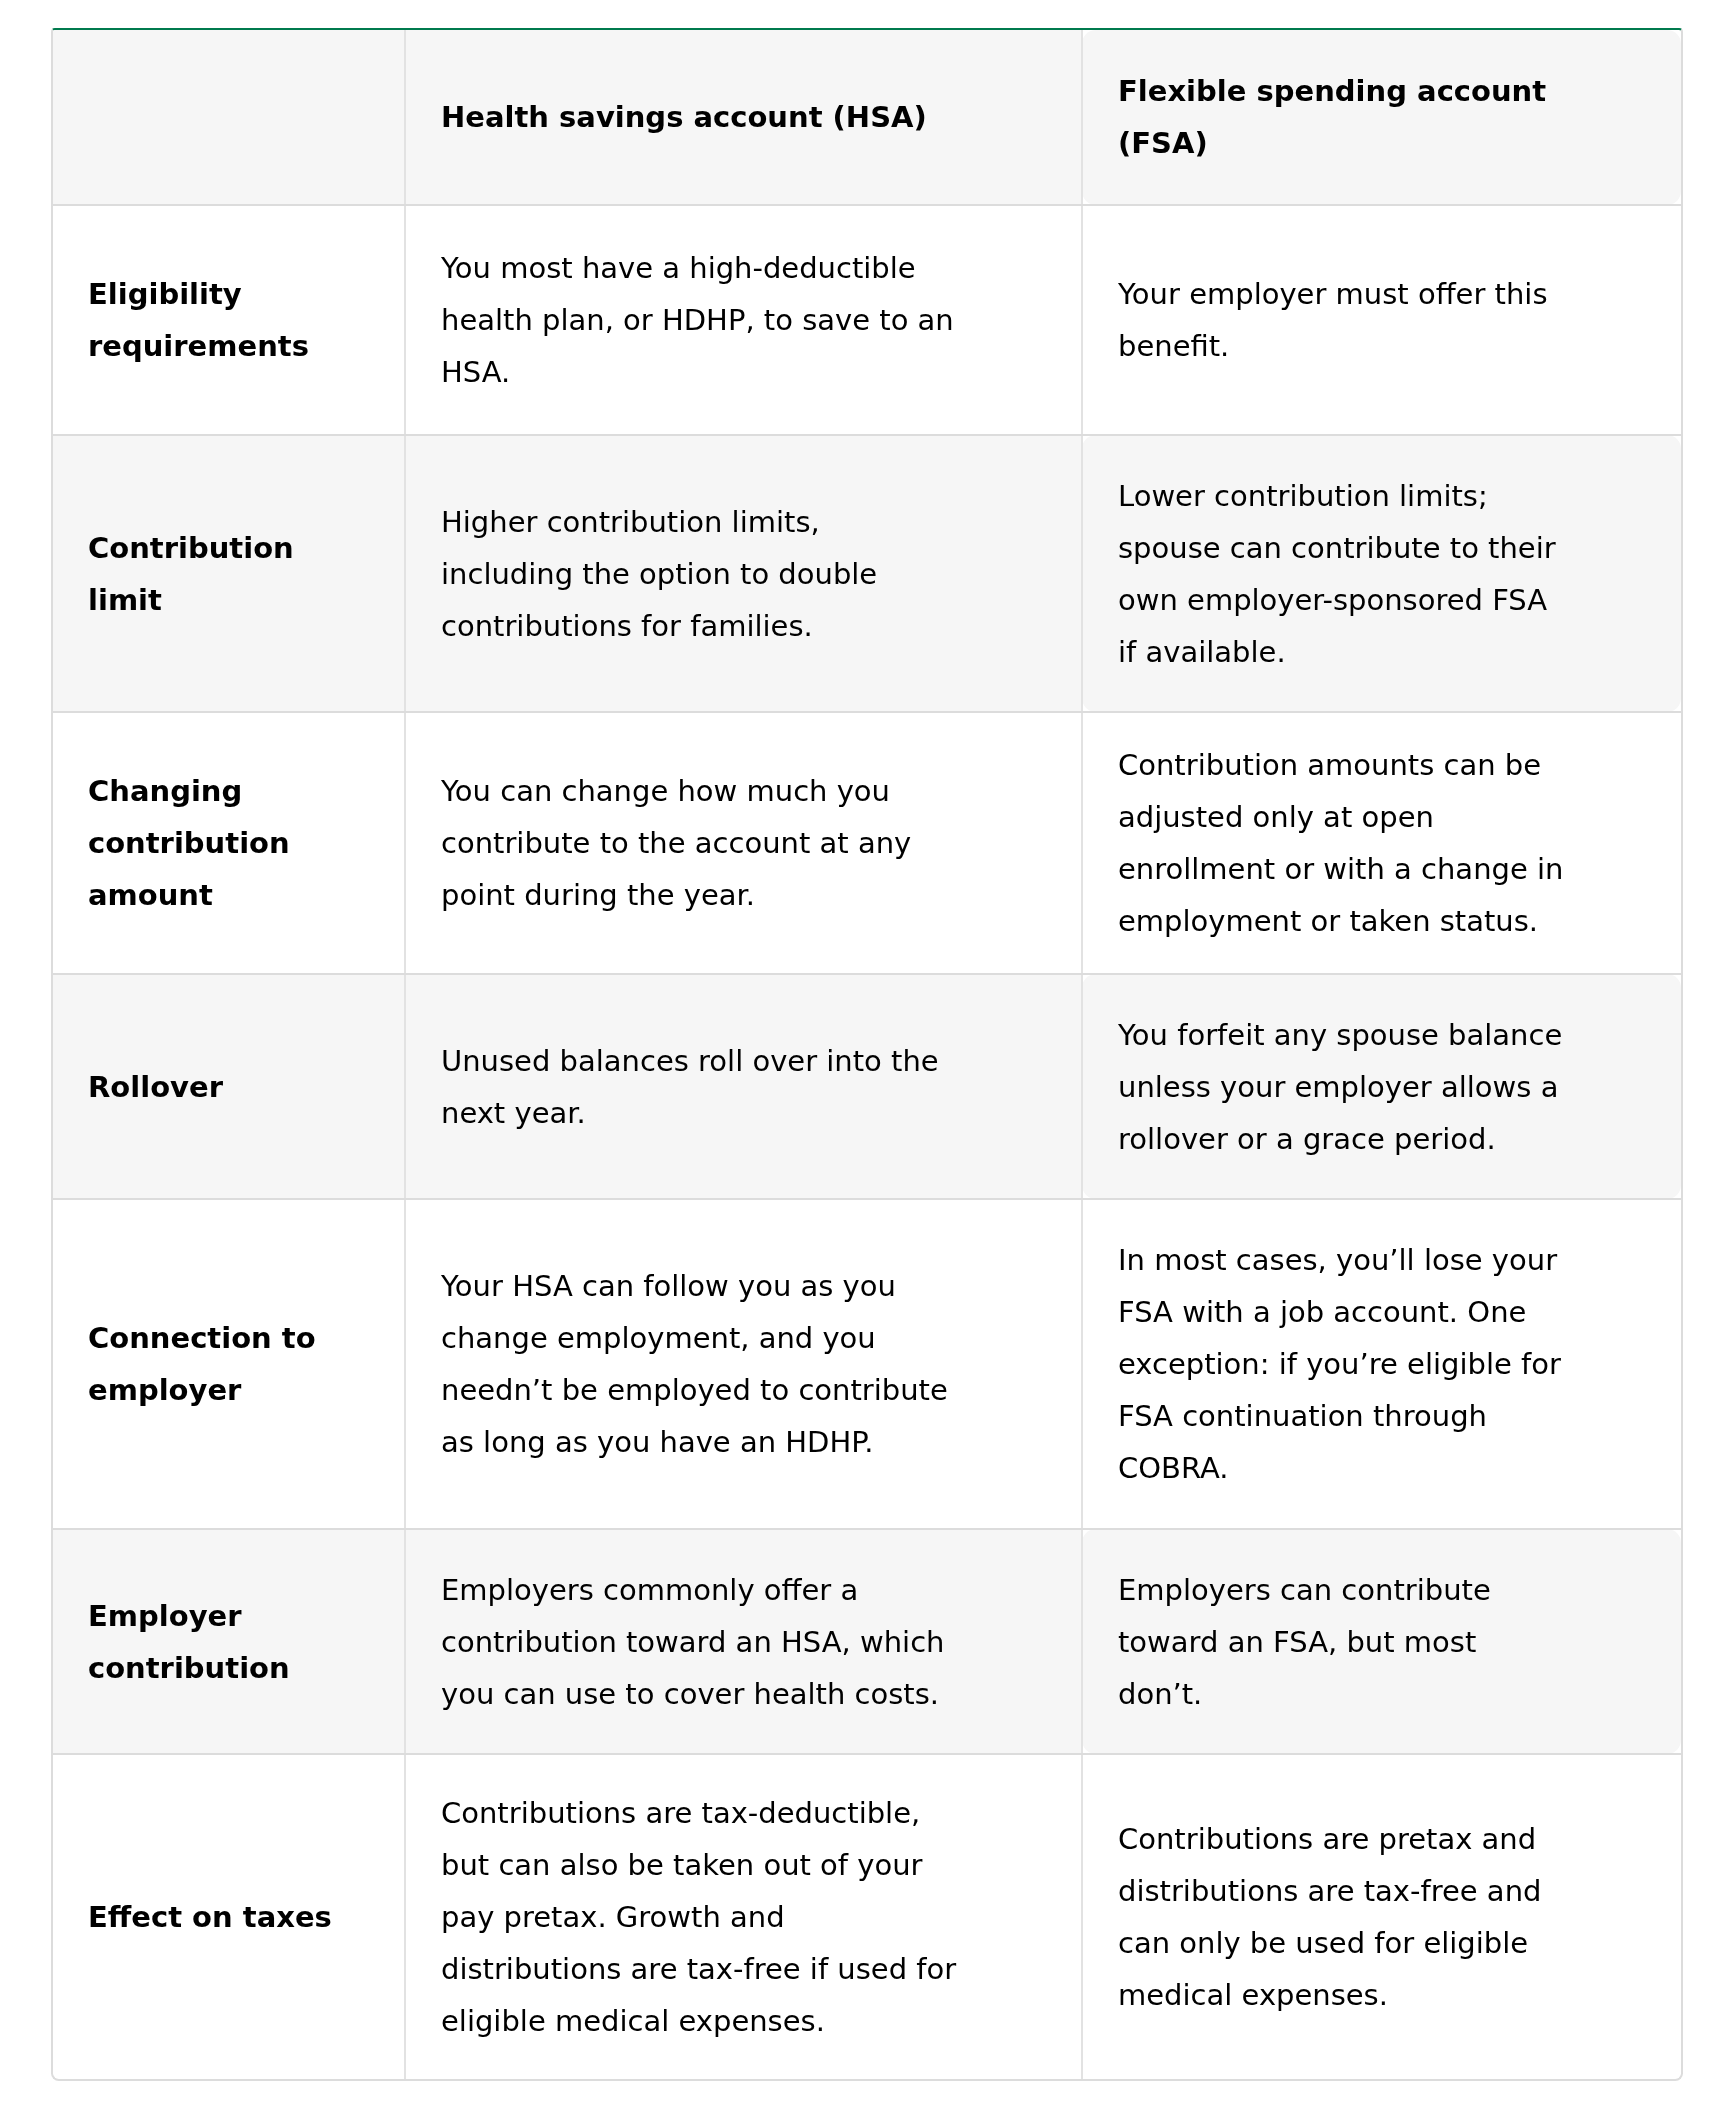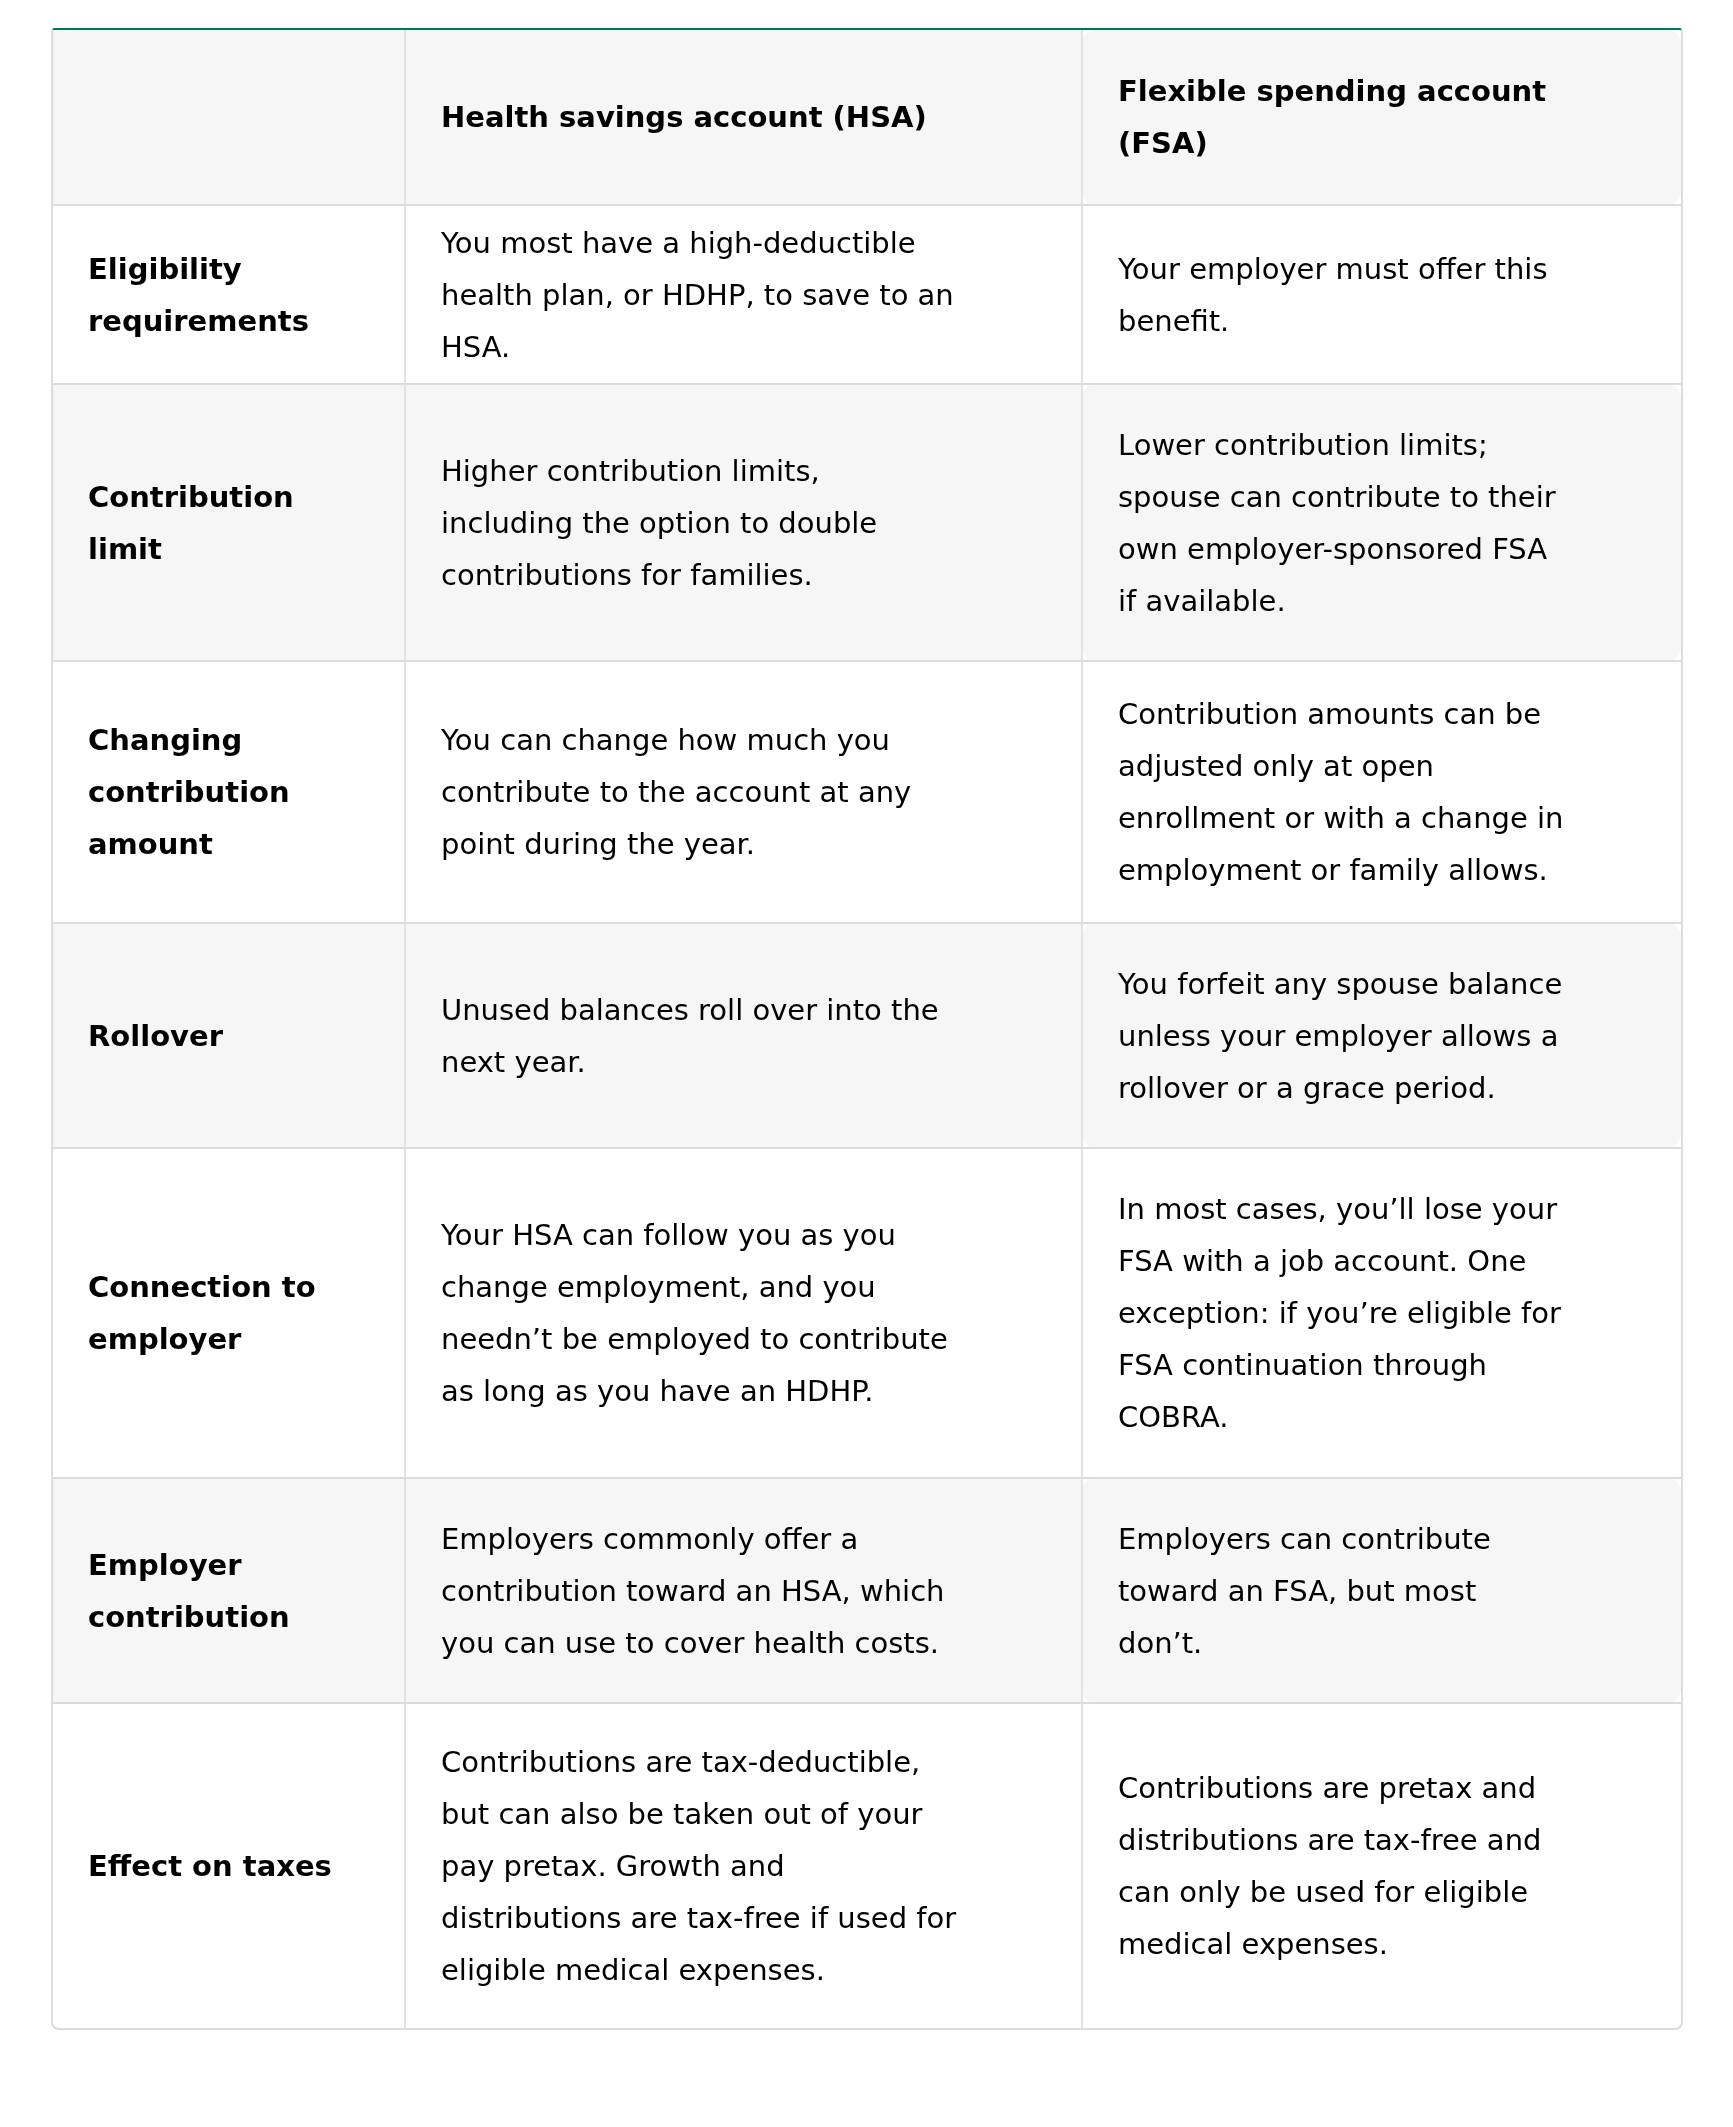--- a/index.html
+++ b/index.html
@@ -43,21 +43,21 @@
         <th>
             <span class="line">Health savings account (HSA)</span>
           </th>
         <th>
             <span class="line">Flexible spending account</span>
             <span class="line">(FSA)</span>
           </th>
       </tr>
     </thead>
     <tbody>
-      <tr style="height:179px">
+      <tr style="height:230px">
         <td class="label">
             <span class="line">Eligibility</span>
             <span class="line">requirements</span>
           </td>
         <td>
             <span class="line">You most have a high-deductible</span>
             <span class="line">health plan, or HDHP, to save to an</span>
             <span class="line">HSA.</span>
           </td>
         <td>
@@ -90,21 +90,21 @@
           </td>
         <td>
             <span class="line">You can change how much you</span>
             <span class="line">contribute to the account at any</span>
             <span class="line">point during the year.</span>
           </td>
         <td>
             <span class="line">Contribution amounts can be</span>
             <span class="line">adjusted only at open</span>
             <span class="line">enrollment or with a change in</span>
-            <span class="line">employment or family allows.</span>
+            <span class="line">employment or taken status.</span>
           </td>
       </tr>
       <tr class="shade" style="height:225px">
         <td class="label">
             <span class="line">Rollover</span>
           </td>
         <td>
             <span class="line">Unused balances roll over into the</span>
             <span class="line">next year.</span>
           </td>

